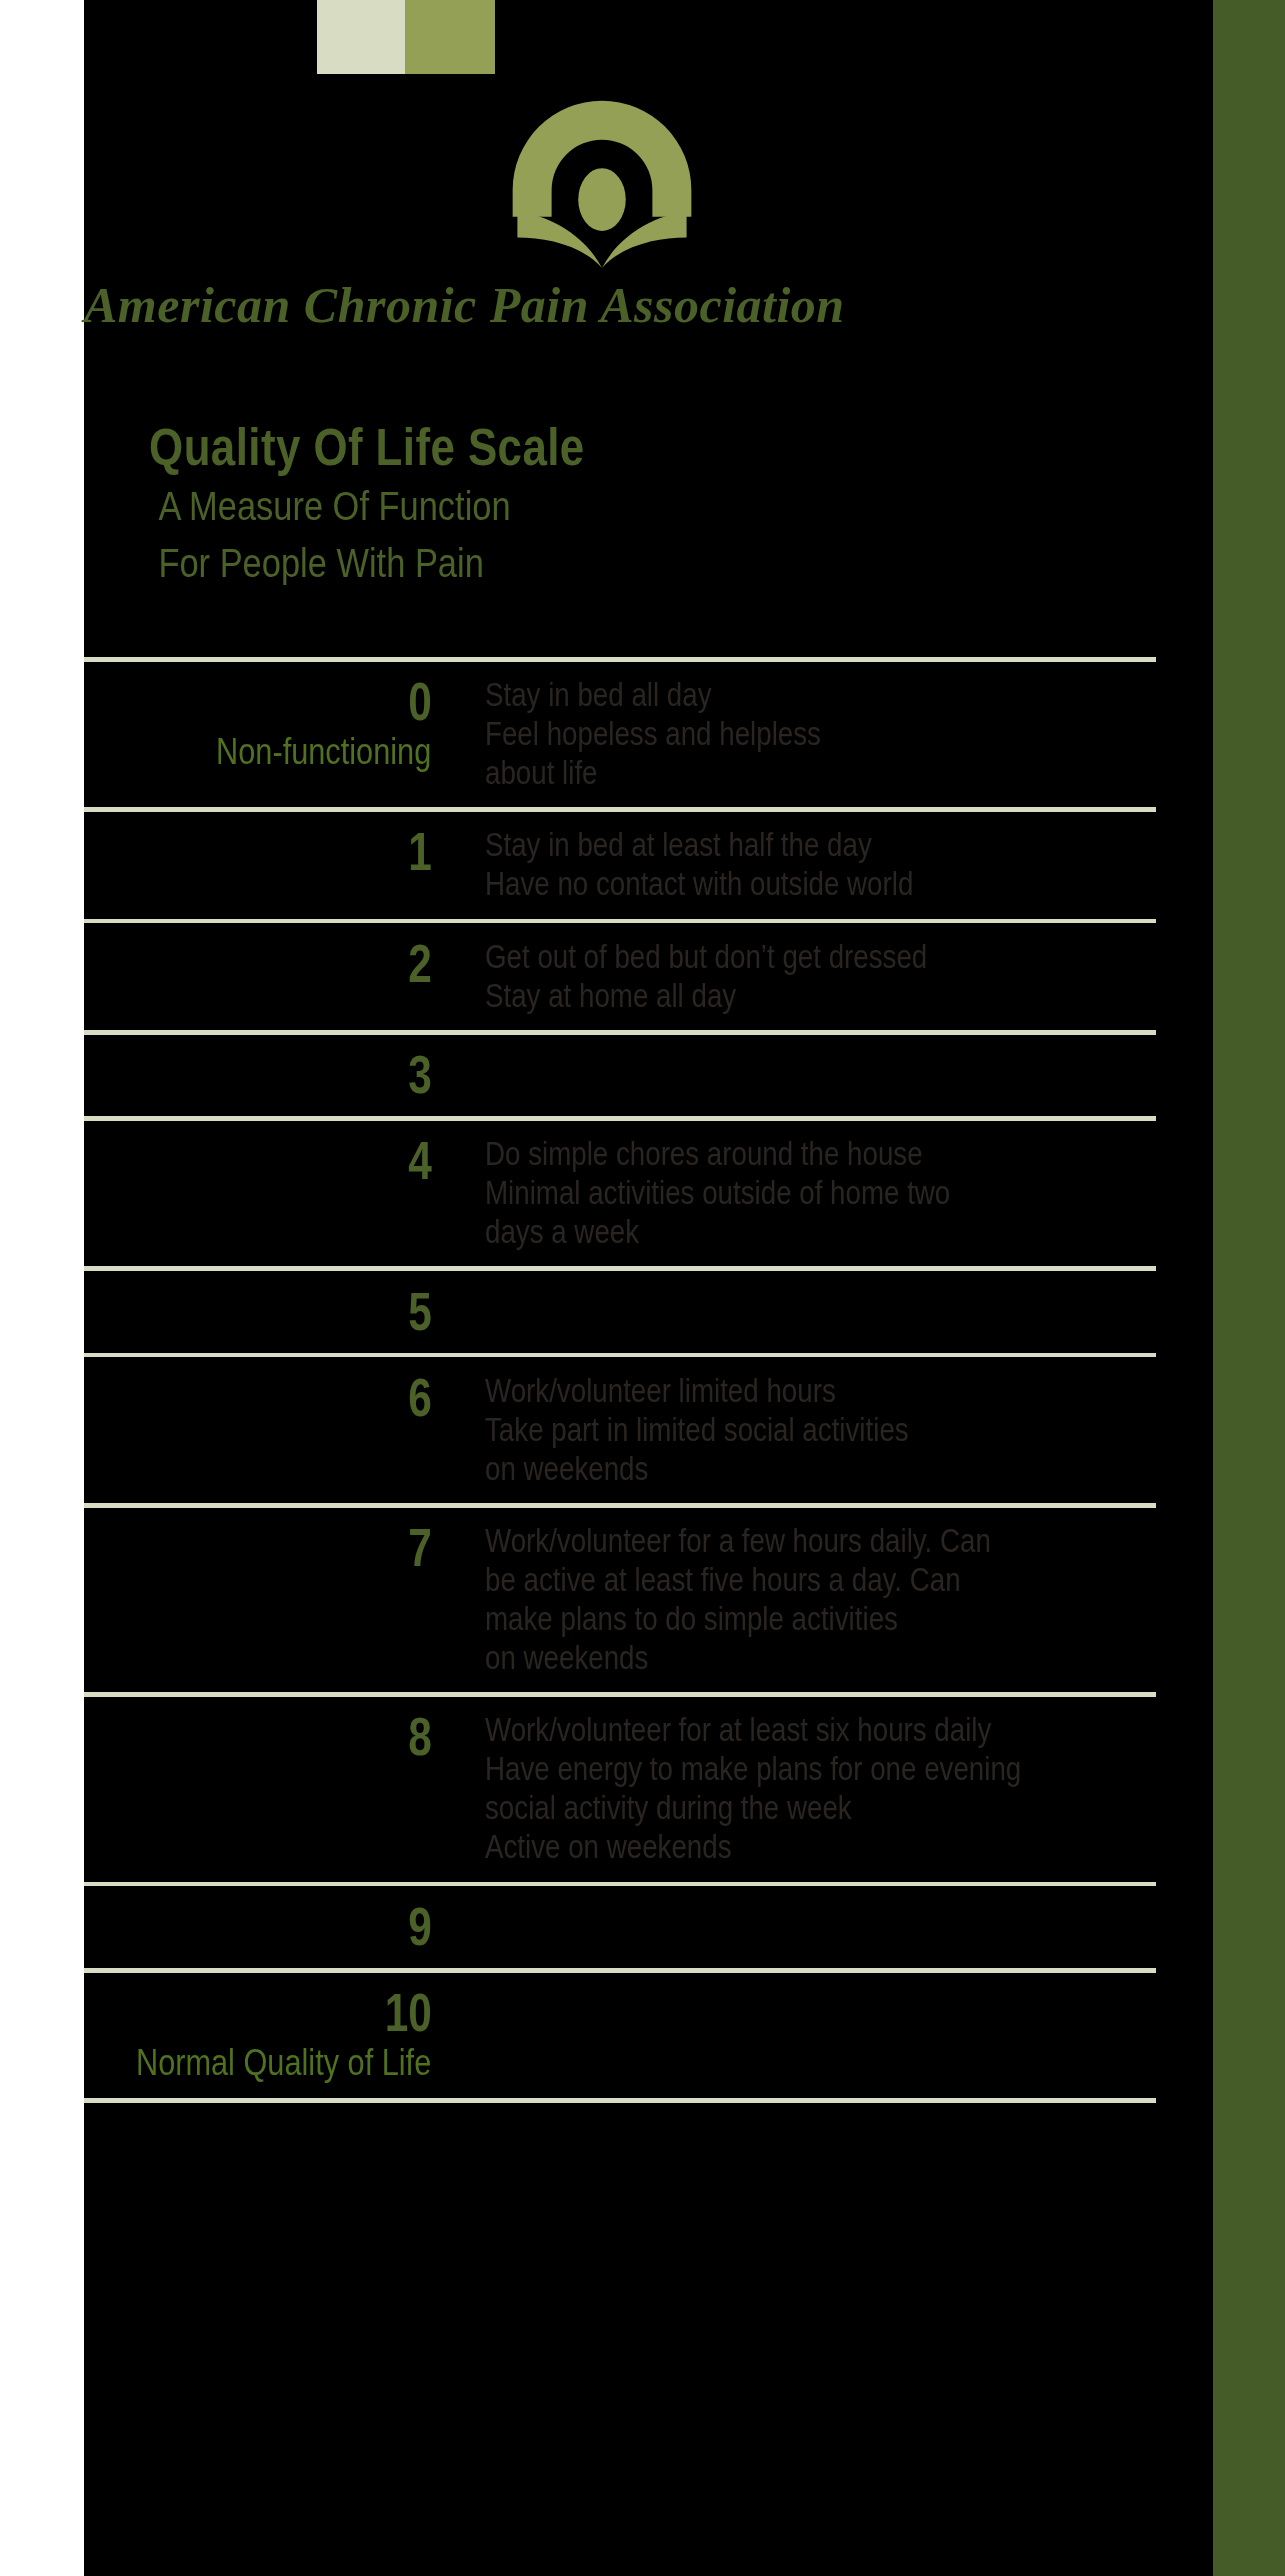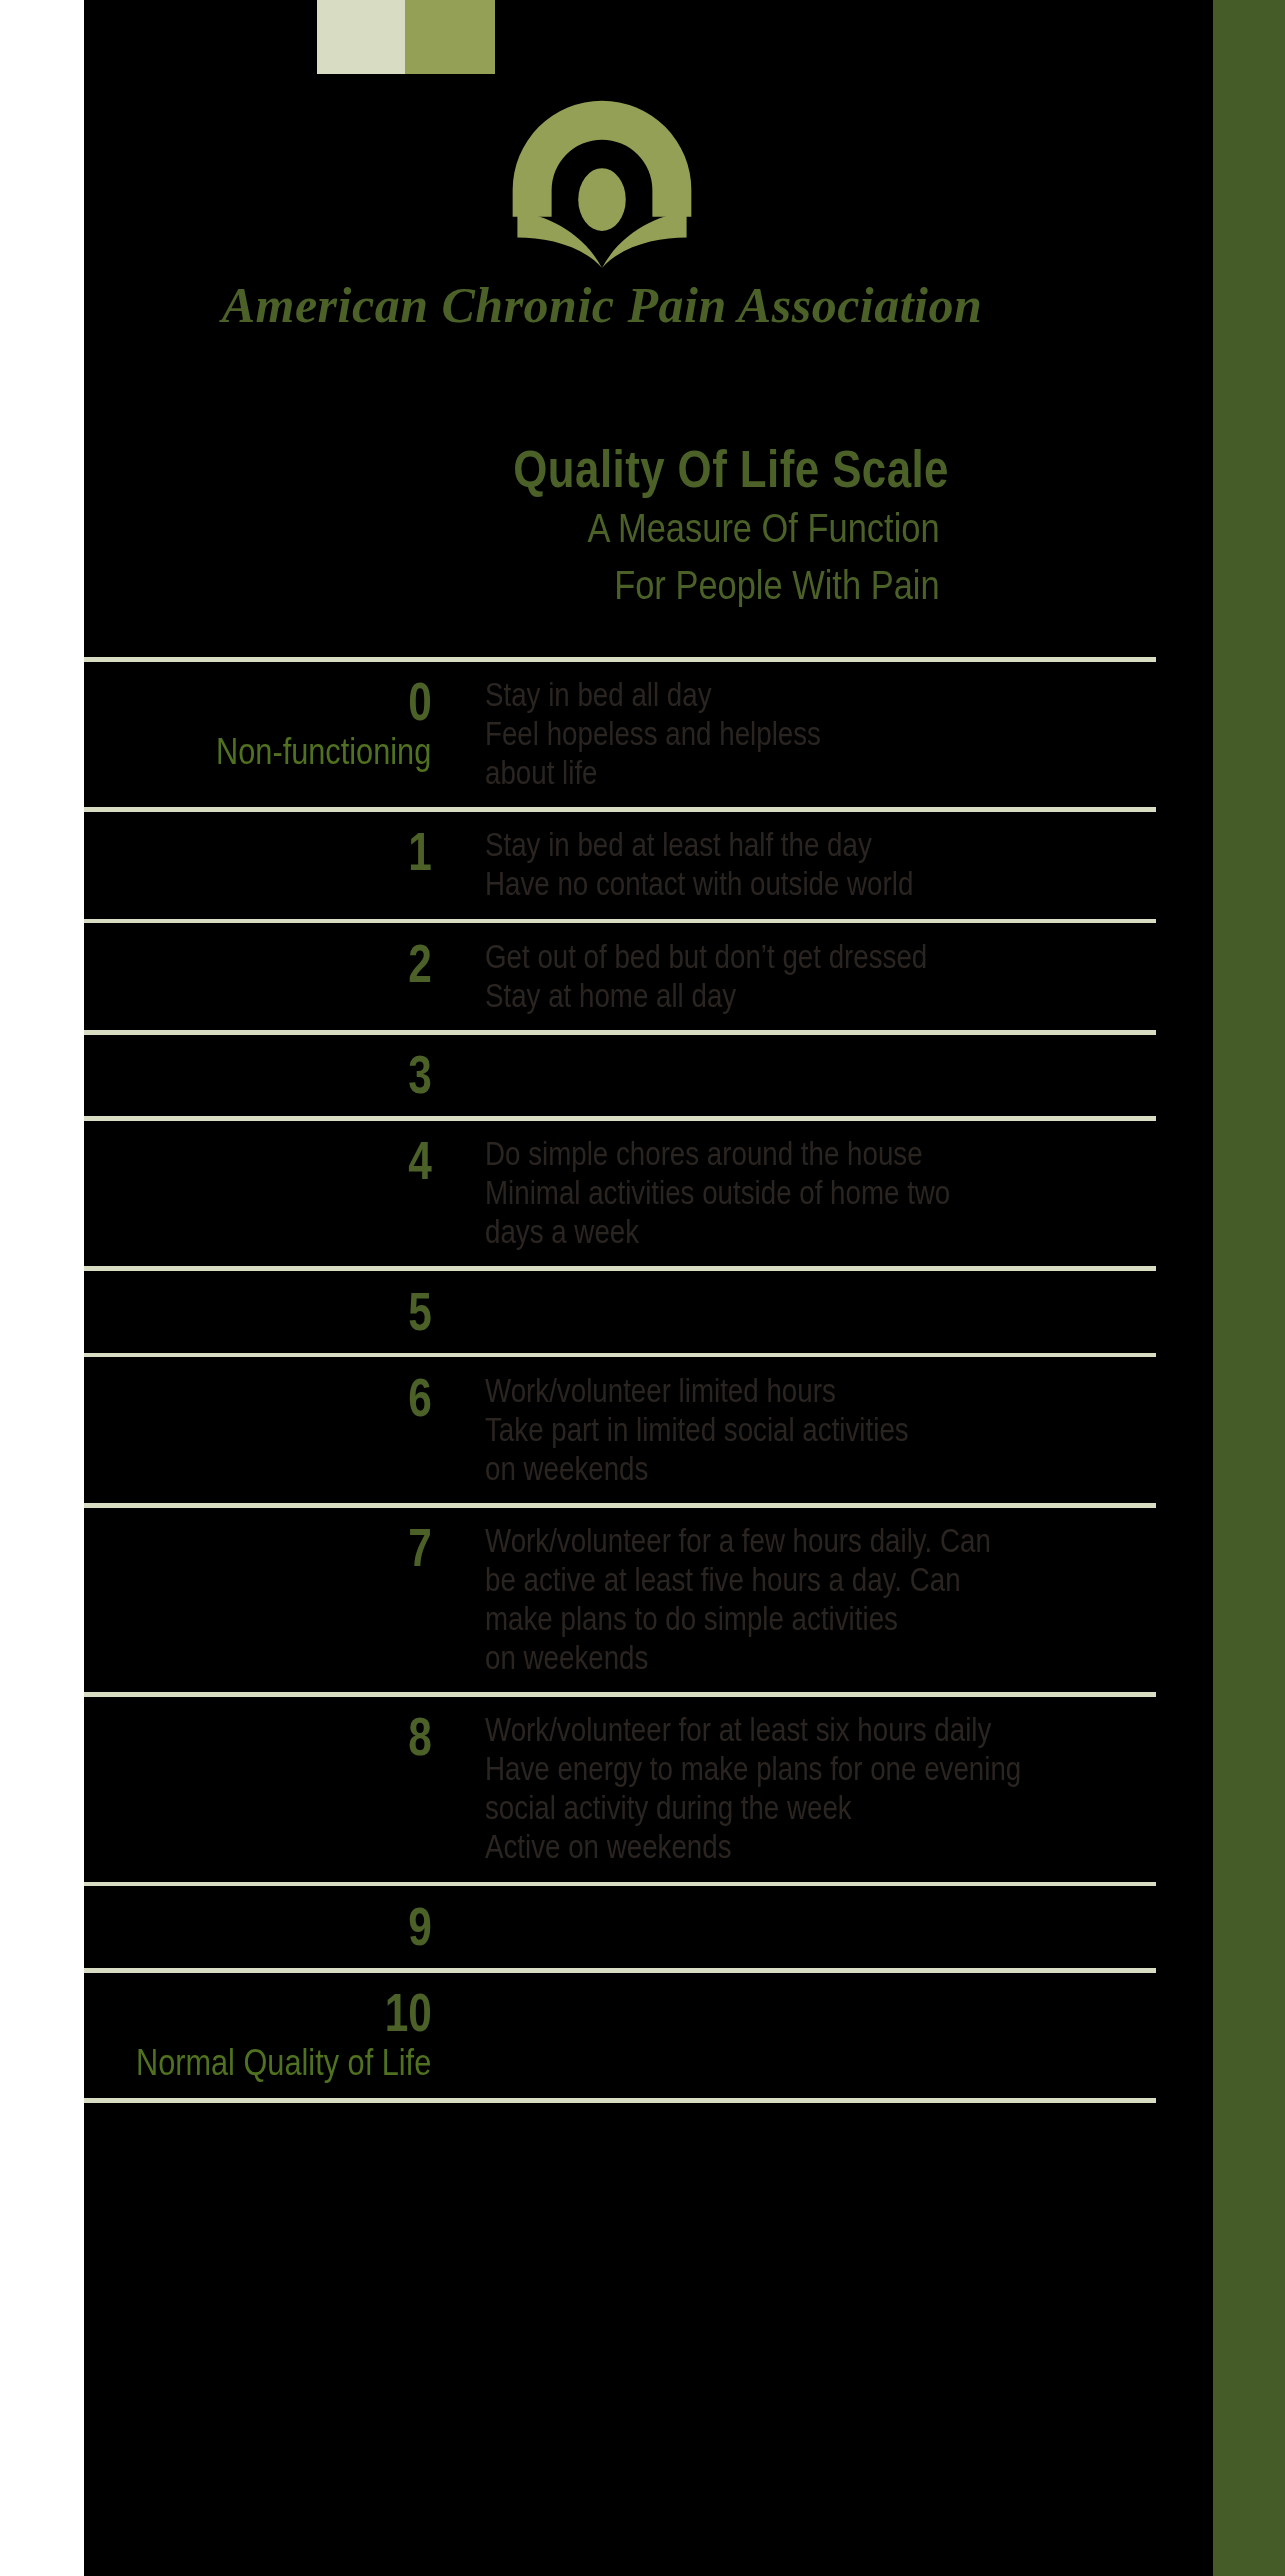--- a/index.html
+++ b/index.html
@@ -54,21 +54,21 @@
     left: 0; top: 0;
     width: 1285px;
     height: 2576px;
   }
 
   
   .logo-wrap {
     position: absolute;
     left: 84px; top: 95px;
     width: 1036px;
-    text-align: center;
+    text-align: left;
   }
   .logo-mark {
     display: block;
     margin: 0 auto;
   }
   .logo-wordmark {
     display: block;
     margin: 7.6px auto 0 auto;
     font-family: "Liberation Serif", serif;
     font-style: italic;
@@ -77,22 +77,21 @@
     letter-spacing: 0.5px;
     color: #4b6127;
     white-space: nowrap;
   }
 
   
   .titles {
     position: absolute;
     left: 84px; top: 419px;
     width: 930px;
-    text-align: right;
-    margin-top: 22px;
+    text-align: left;
   }
   .title-main {
     font-family: "Liberation Sans Narrow", "Liberation Sans", sans-serif;
     font-weight: 700;
     font-size: 51px;
     line-height: 57px;
     color: #4b6127;
     transform: scaleX(0.86);
     letter-spacing: 0.5px;
   }

